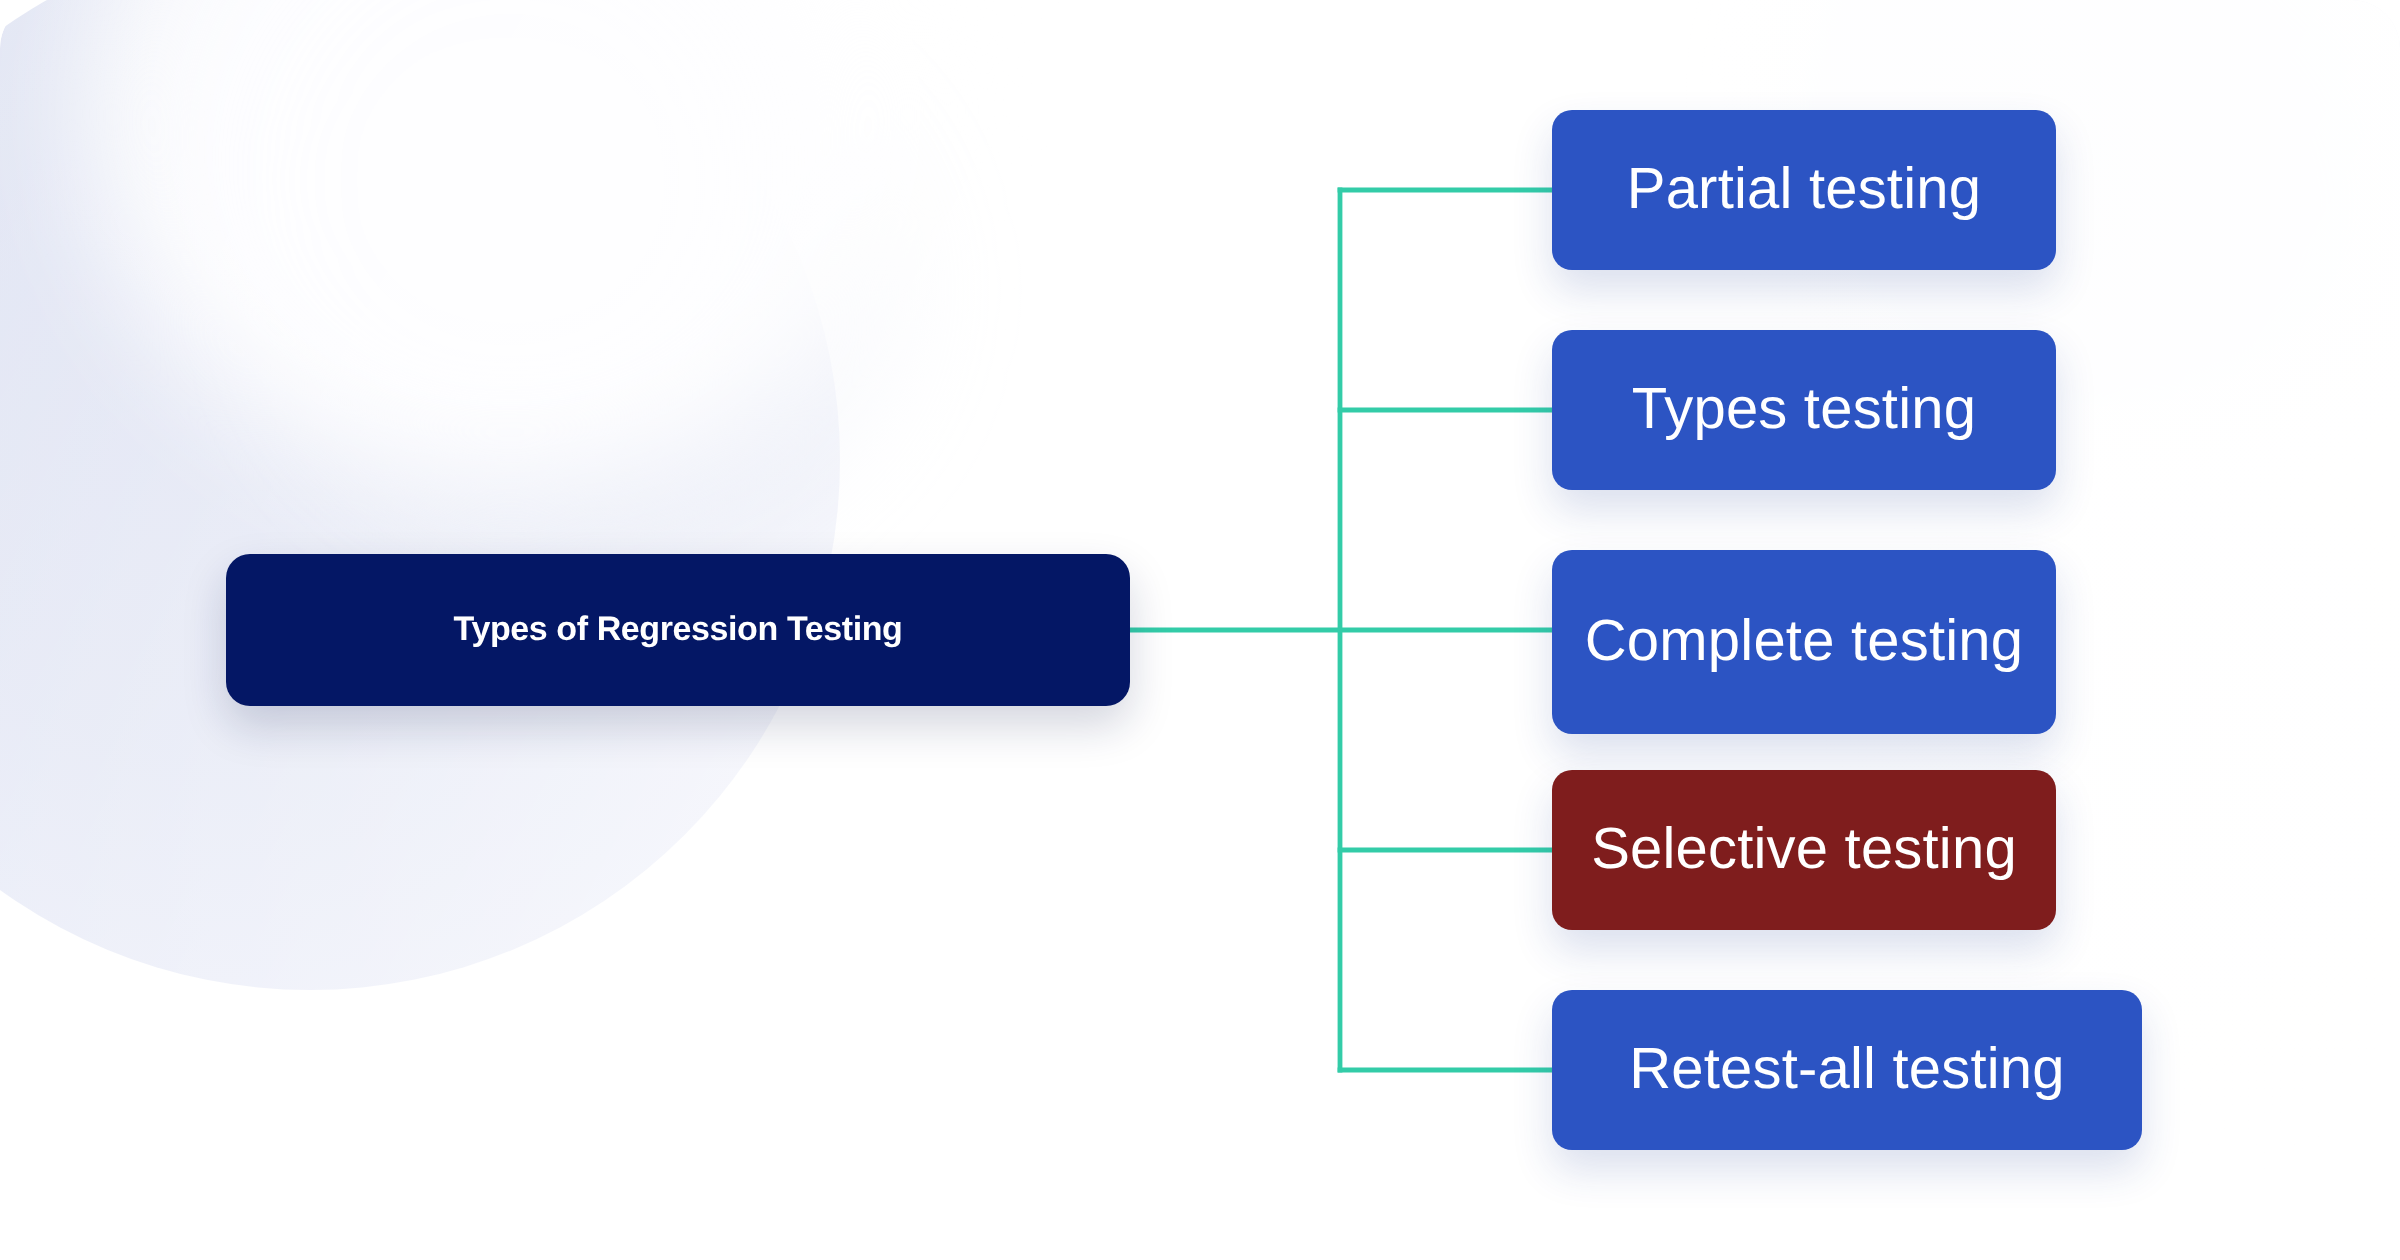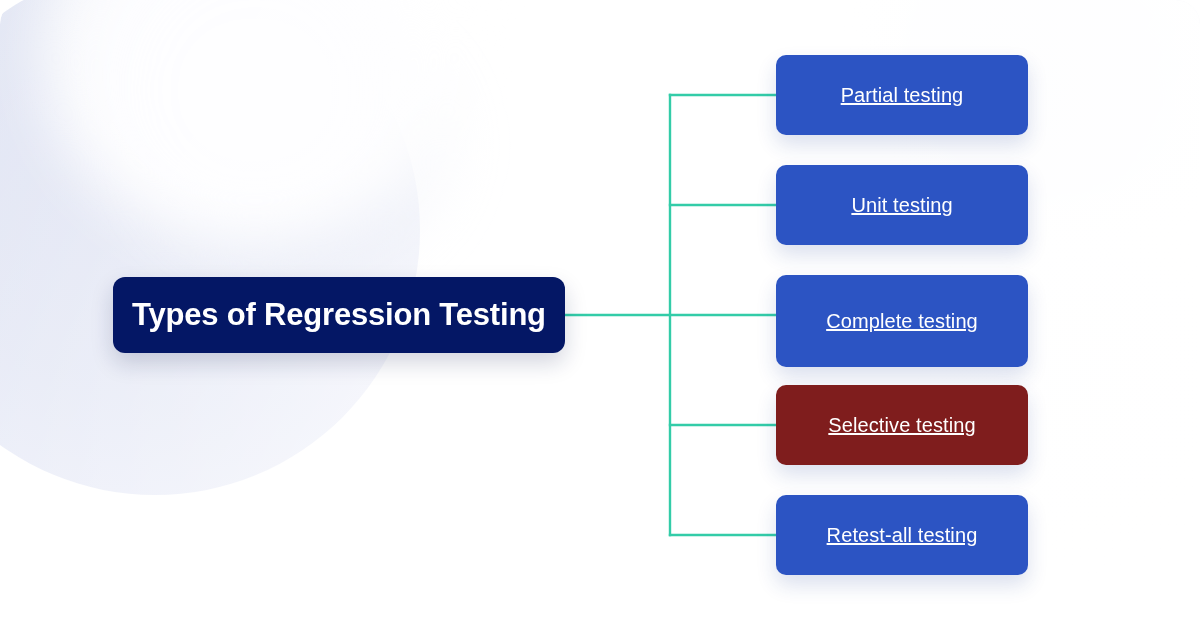--- a/index.html
+++ b/index.html
@@ -130,45 +130,44 @@
     height: 76px;
     border-radius: 12px;
     background: #041765;
     box-shadow: 0 10px 22px rgba(16, 30, 80, 0.18);
     display: flex;
     align-items: center;
     justify-content: center;
   }
   .root-node-label {
     color: #ffffff;
-    font-size: 31px;
+    font-size: 17px;
     font-weight: 700;
     letter-spacing: -0.2px;
     white-space: nowrap;
   }
 
   .leaf-node {
     position: absolute;
     left: 776px;
     width: 252px;
     height: 80px;
     border-radius: 10px;
     background: #2C54C3;
     box-shadow: 0 10px 20px rgba(33, 60, 150, 0.16);
     display: flex;
     align-items: center;
     justify-content: center;
   }
   .leaf-node-label {
     color: #ffffff;
-    font-size: 20px;
+    font-size: 29px;
     font-weight: 400;
     letter-spacing: 0.1px;
     white-space: nowrap;
-    text-decoration: underline;
   }
 </style>
 </head>
 <body>
 
 <div id="canvas">
 
   <div class="bg-layer">
     <div class="blob-circle-left"></div>
     <div class="blob-violet-wisp"></div>
@@ -190,25 +189,25 @@
   </svg>
 
   <div class="root-node" style="left: 113px; top: 277px; width: 452px; height: 76px; background: rgb(4, 23, 101);">
     <span class="root-node-label" style="color: rgb(255, 255, 255);">Types of Regression Testing</span>
   </div>
 
   <div class="leaf-node" id="leaf-0" style="left: 776px; top: 55px; width: 252px; height: 80px; background: rgb(44, 84, 195);">
     <span class="leaf-node-label" style="color: rgb(255, 255, 255);">Partial testing</span>
   </div>
   <div class="leaf-node" id="leaf-1" style="left: 776px; top: 165px; width: 252px; height: 80px; background: rgb(44, 84, 195);">
-    <span class="leaf-node-label" style="color: rgb(255, 255, 255);">Unit testing</span>
+    <span class="leaf-node-label" style="color: rgb(255, 255, 255);">Types testing</span>
   </div>
   <div class="leaf-node" id="leaf-2" style="left: 776px; top: 275px; width: 252px; height: 92px; background: rgb(44, 84, 195);">
     <span class="leaf-node-label" style="color: rgb(255, 255, 255);">Complete testing</span>
   </div>
   <div class="leaf-node" id="leaf-3" style="left: 776px; top: 385px; width: 252px; height: 80px; background: #7f1d1d;">
     <span class="leaf-node-label" style="color: rgb(255, 255, 255);">Selective testing</span>
   </div>
-  <div class="leaf-node" id="leaf-4" style="left: 776px; top: 495px; width: 252px; height: 80px; background: rgb(44, 84, 195);">
+  <div class="leaf-node" id="leaf-4" style="left: 776px; top: 495px; width: 295px; height: 80px; background: rgb(44, 84, 195);">
     <span class="leaf-node-label" style="color: rgb(255, 255, 255);">Retest-all testing</span>
   </div>
 
 </div>
 
 </body></html>

